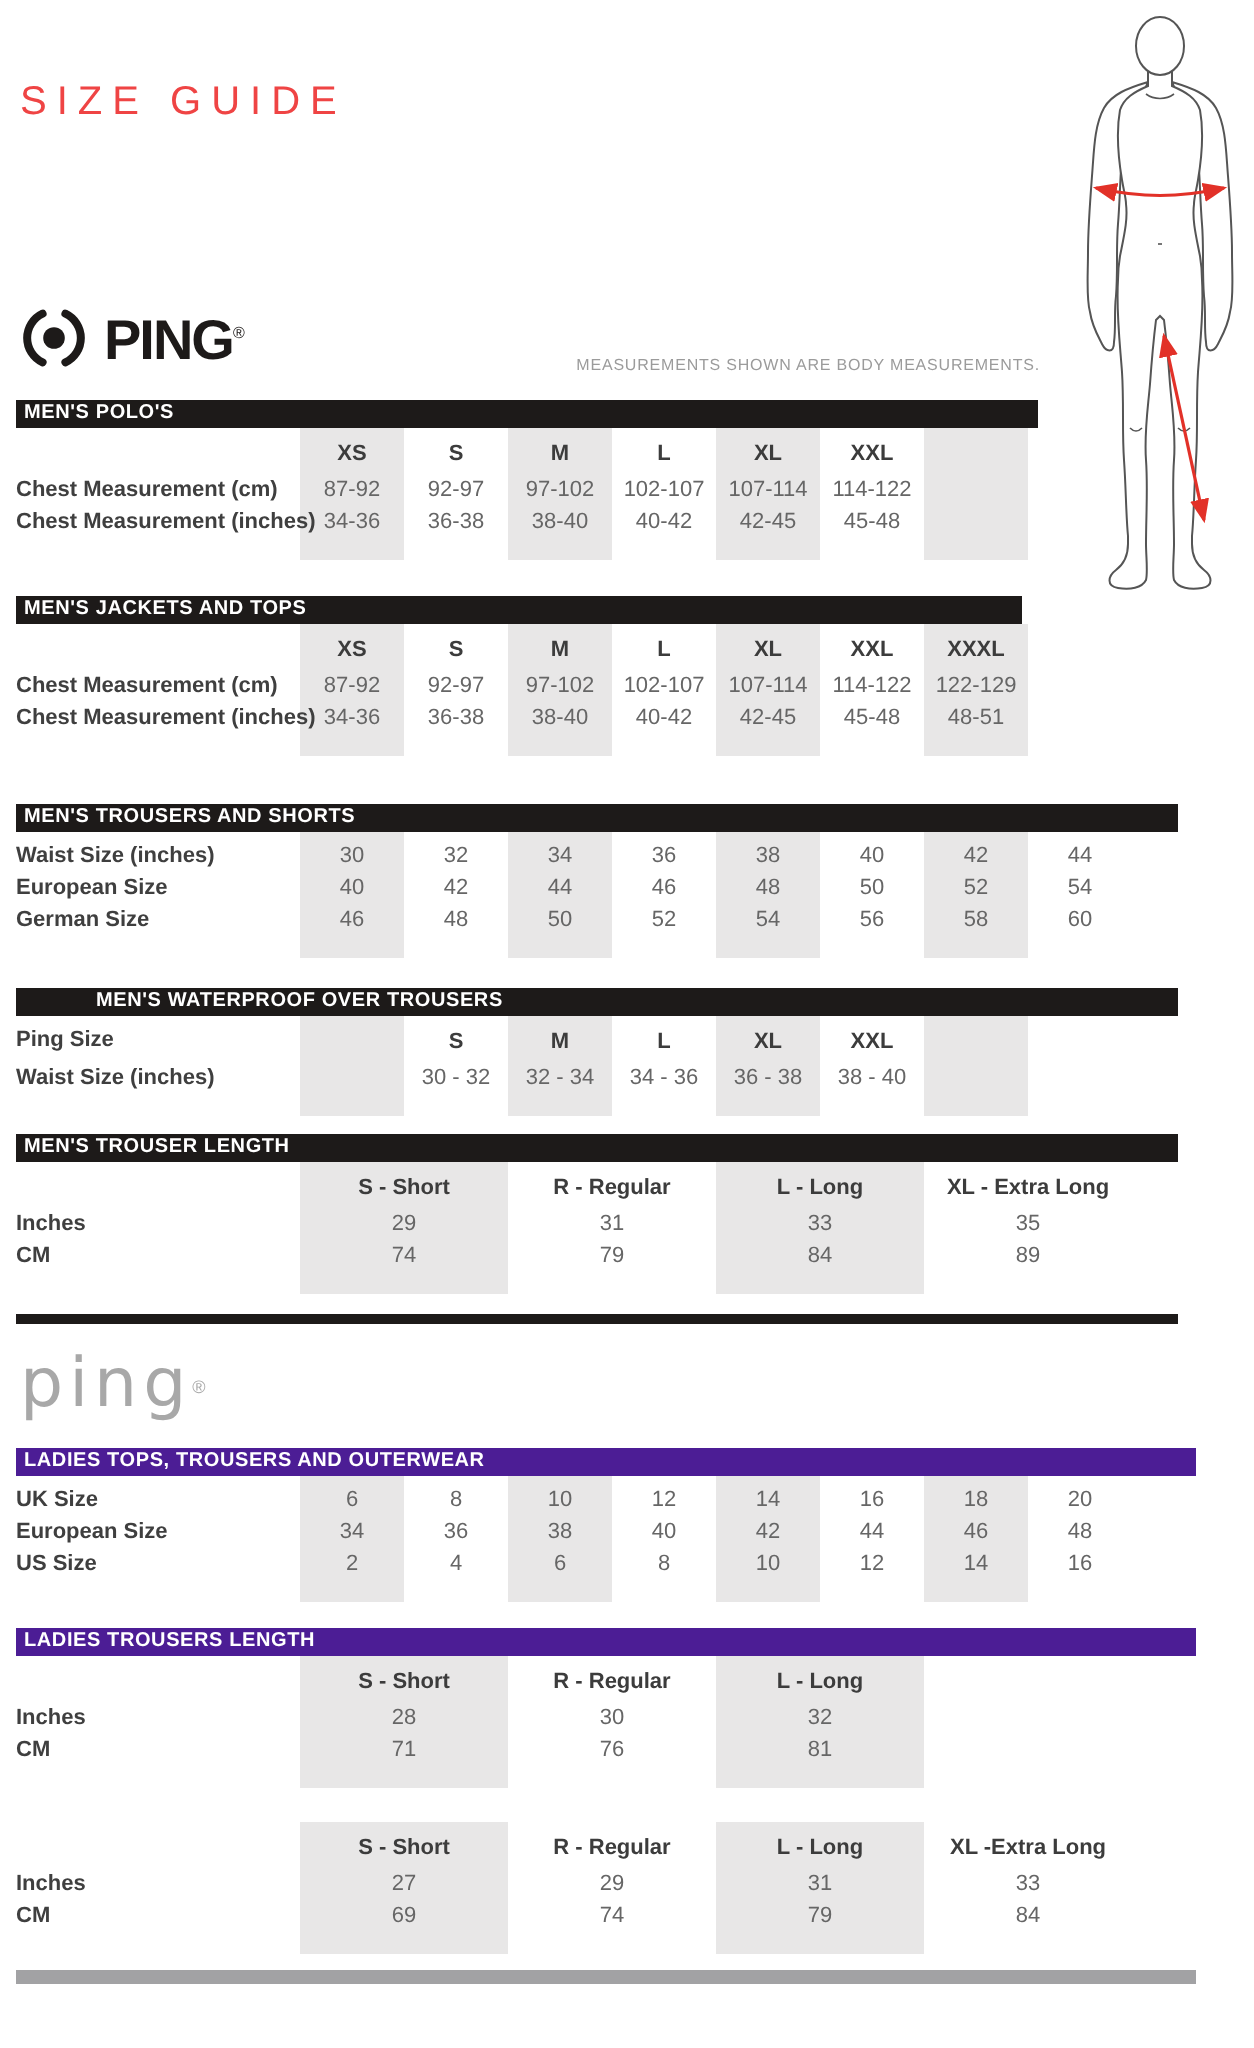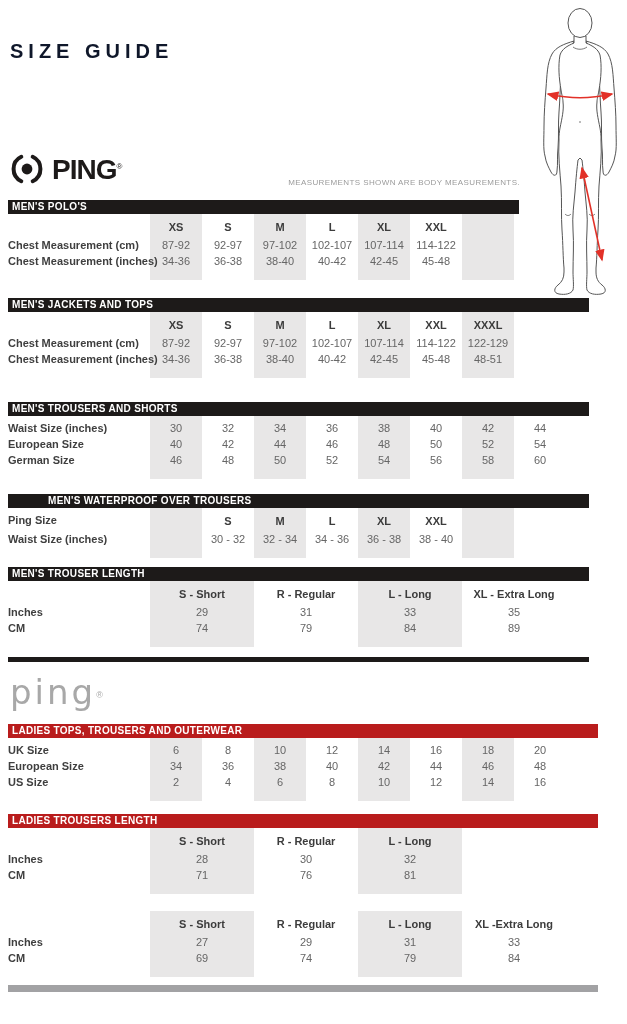--- a/index.html
+++ b/index.html
@@ -5,42 +5,42 @@
   * { margin:0; padding:0; box-sizing:border-box; }
   html,body { background:#ffffff; }
   .page {
     position:relative; width:627px; height:1024px; overflow:hidden;
     background:#fff; font-family:"Liberation Sans", sans-serif; color:#3c3c3c;
   }
   
   .top-area { position:relative; height:200px; }
   .size-guide-title {
     position:absolute; left:10px; top:40px;
-    font-size:20px; letter-spacing:5px; color:#0f172a; font-weight:700;
+    font-size:20px; letter-spacing:5px; color:#ef4444; font-weight:400;
   }
   .ping-logo { position:absolute; left:8px; top:147px; display:flex; align-items:center; }
   .ping-logo .logotype {
     font-weight:700; font-size:28px; letter-spacing:-1px; color:#1d1a19; margin-left:6px; line-height:40px;
   }
   .ping-logo .reg { font-size:8px; vertical-align:super; color:#1d1a19; font-weight:400; }
   .measure-note {
     position:absolute; right:107px; top:178px;
     font-size:8px; letter-spacing:0.4px; color:#9b9b9b; text-transform:uppercase;text-align:center;
   }
   .figure-wrap { position:absolute; left:533px; top:6px; width:94px; height:292px; }
   
   .tables-host { padding:0 8px; }
   .table { position:relative; }
   .bar {
     height:14px; line-height:14px; padding-left:4px;
     font-size:10px; font-weight:700; letter-spacing:0.3px; color:#ffffff;
     text-transform:uppercase; white-space:nowrap;
   }
   .bar.black { background:#1d1a19; }
-  .bar.gray  { background:#b91c1c; }
+  .bar.gray  { background:#4c1d95; }
   .tbody { position:relative; padding:4px 0 11px 0; }
   .stripe { position:absolute; top:0; bottom:0; background:#e8e7e7; z-index:0; }
   .trow { position:relative; display:grid; z-index:1; }
   .trow .rlabel {
     font-size:11px; font-weight:700; color:#3f3f3f; text-align:left; padding-left:0;
     white-space:nowrap; line-height:16px;
   }
   .trow.hdr { line-height:19px; }
   .trow .cell { text-align:center; font-size:11px; color:#666666; line-height:16px; white-space:nowrap; }
   .trow .cell.h { font-weight:700; color:#3c3c3c; line-height:19px; }
@@ -134,21 +134,21 @@
             <div class="cell">34-36</div>
             <div class="cell">36-38</div>
             <div class="cell">38-40</div>
             <div class="cell">40-42</div>
             <div class="cell">42-45</div>
             <div class="cell">45-48</div>
           </div>
         </div>
       </div>
       <div class="table" style="margin-bottom: 13px;">
-        <div class="bar black" style="width: 581px;">MEN'S JACKETS AND TOPS</div>
+        <div class="bar black" style="width: 503px;">MEN'S JACKETS AND TOPS</div>
         <div class="tbody">
           <div class="stripe" style="left: 142px; width: 52px;"></div>
           <div class="stripe" style="left: 246px; width: 52px;"></div>
           <div class="stripe" style="left: 350px; width: 52px;"></div>
           <div class="stripe" style="left: 454px; width: 52px;"></div>
           <div class="trow hdr" style="grid-template-columns: 142px repeat(8, 52px);">
             <div class="rlabel"></div>
             <div class="cell h">XS</div>
             <div class="cell h">S</div>
             <div class="cell h">M</div>

